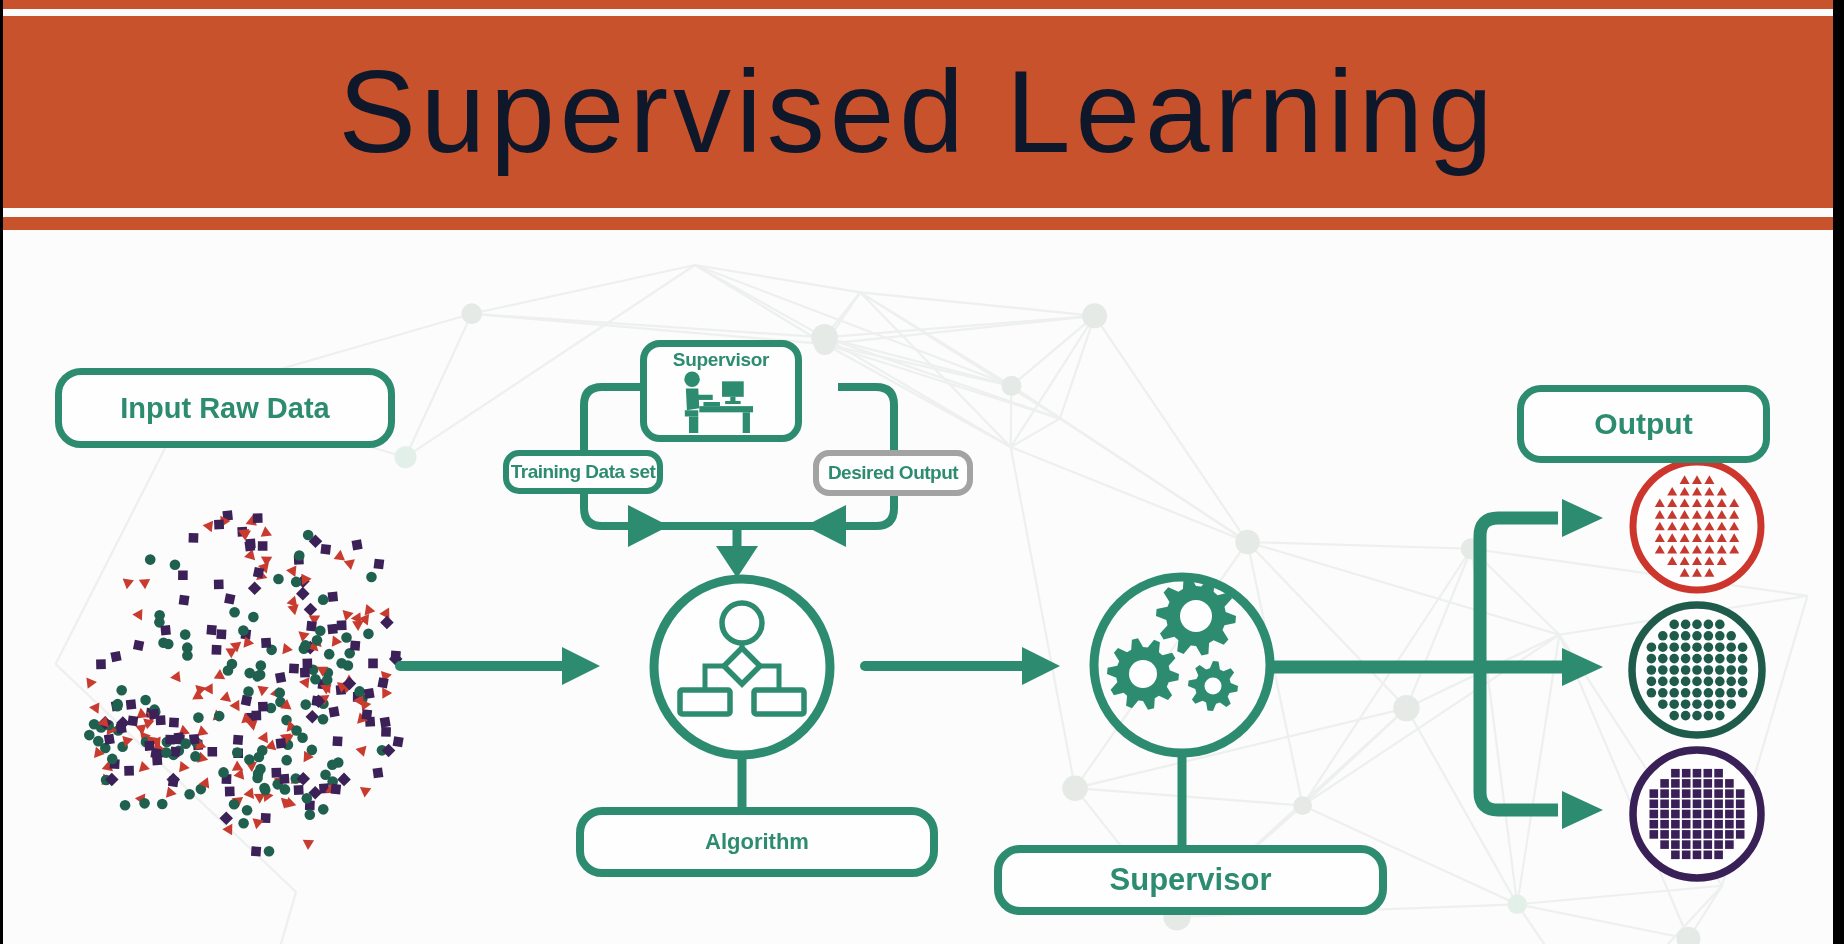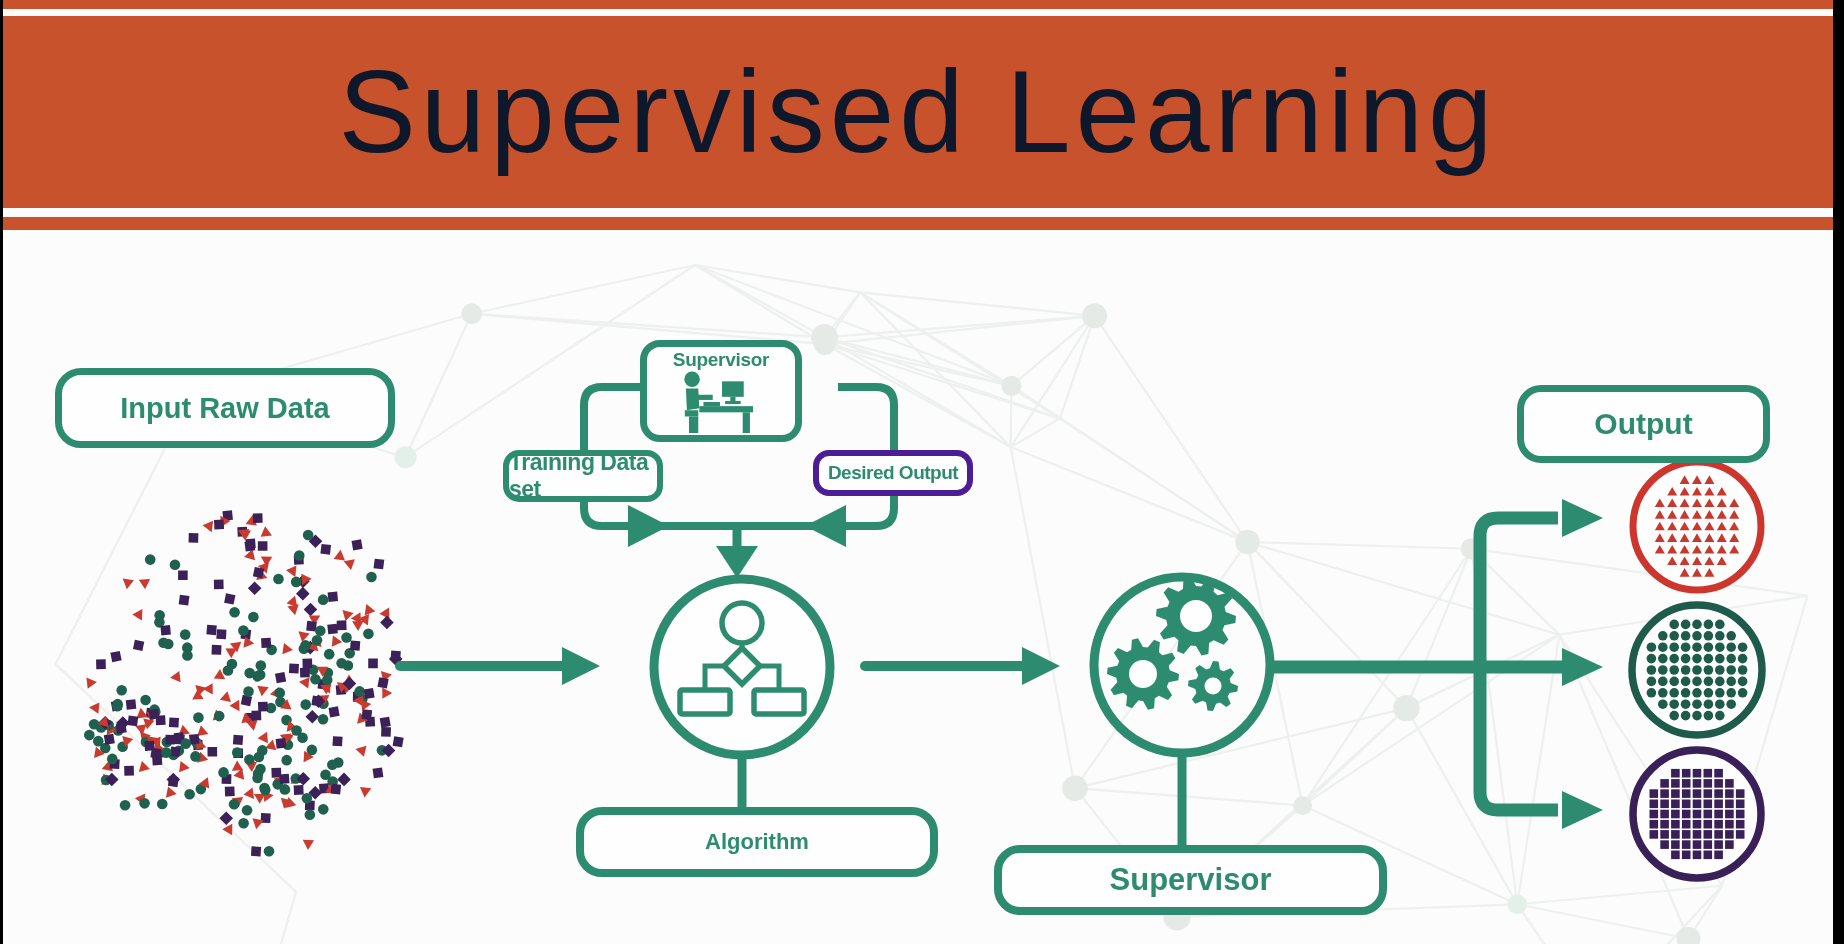--- a/index.html
+++ b/index.html
@@ -12,23 +12,23 @@
   #banner{position:absolute;left:3px;top:16px;width:1830px;height:192px;background:#c8522b;
           display:flex;align-items:center;justify-content:center;}
   #banner .title{color:#0f172a;font-size:116px;font-weight:400;letter-spacing:5px;line-height:1;}
   #deco{position:absolute;left:0;top:0;width:1844px;height:944px;pointer-events:none;}
   .pill{position:absolute;box-sizing:border-box;background:#fdfefd;border:7px solid #2d8c70;
         display:flex;align-items:center;justify-content:center;color:#2d8c70;font-weight:700;}
   #box-input{left:55px;top:368px;width:340px;height:80px;border-radius:26px;font-size:29px;}
   #box-supervisor{left:640px;top:330px;width:162px;height:102px;border-radius:20px;
         flex-direction:column;justify-content:flex-start;padding-top:2px;margin-top:10px;}
   #box-supervisor .cap{font-size:19px;letter-spacing:-0.3px;}
-  #box-training{left:503px;top:450px;width:160px;height:52px;border:6px solid #2d8c70;
-        border-radius:16px;font-size:23px;letter-spacing:-0.5px;}
-  #box-desired{left:813px;top:450px;width:160px;height:46px;border:6px solid #4c1d95;
+  #box-training{left:503px;top:450px;width:160px;height:44px;border:6px solid #2d8c70;
+        border-radius:16px;font-size:19px;letter-spacing:-0.5px;}
+  #box-desired{left:813px;top:450px;width:160px;height:46px;border:6px solid #a3a3a3;
         border-radius:16px;font-size:19px;letter-spacing:-0.5px;}
   #box-algorithm{left:576px;top:807px;width:362px;height:70px;border-width:8px;border-radius:26px;font-size:22px;}
   #box-processing{left:994px;top:845px;width:393px;height:70px;border-width:8px;border-radius:26px;font-size:31px;}
   #box-output{left:1517px;top:357px;width:253px;height:78px;border-radius:24px;font-size:30px;margin-top:28px;}
   .tl{stroke:#2d8c70;fill:none;}
   .tlf{fill:#2d8c70;stroke:none;}
   .whitefill{fill:#fdfefd;}
 </style>
 </head>
 <body>

